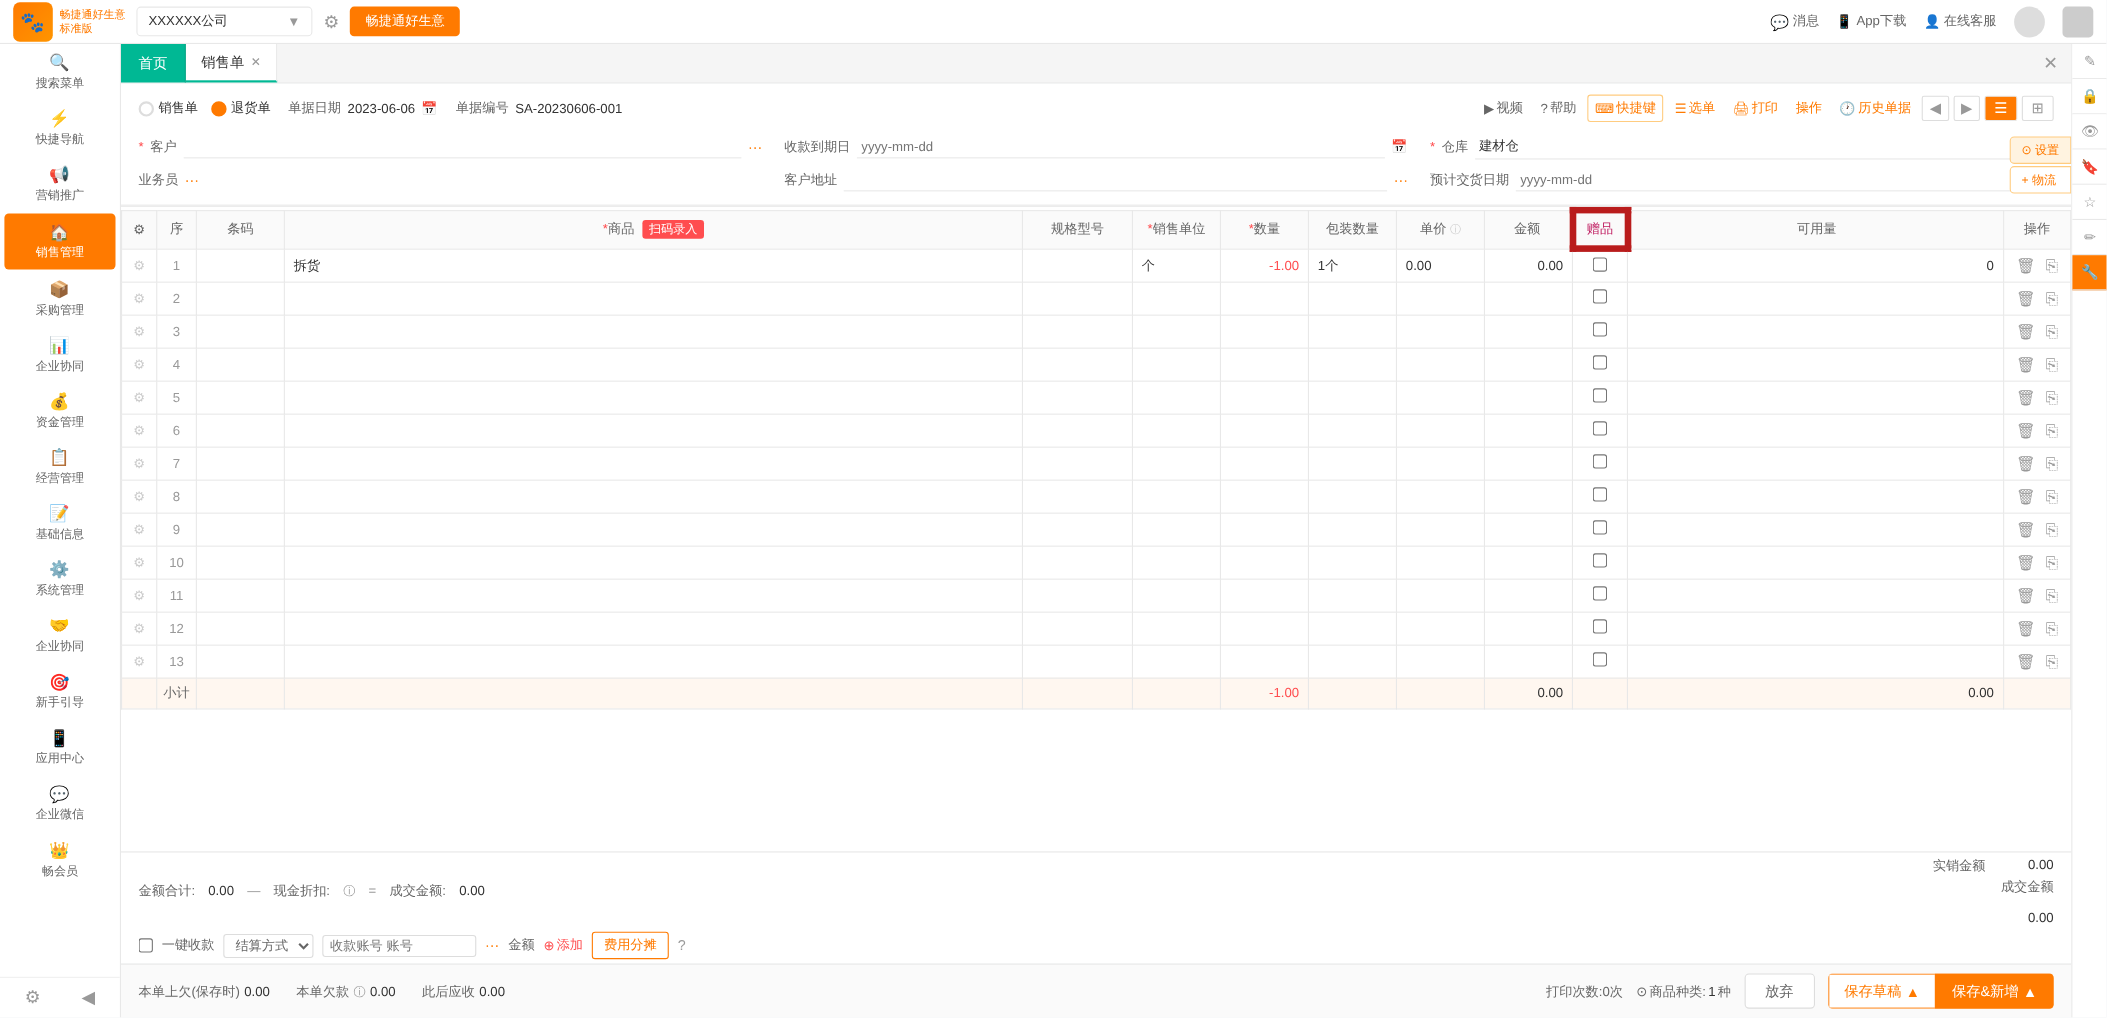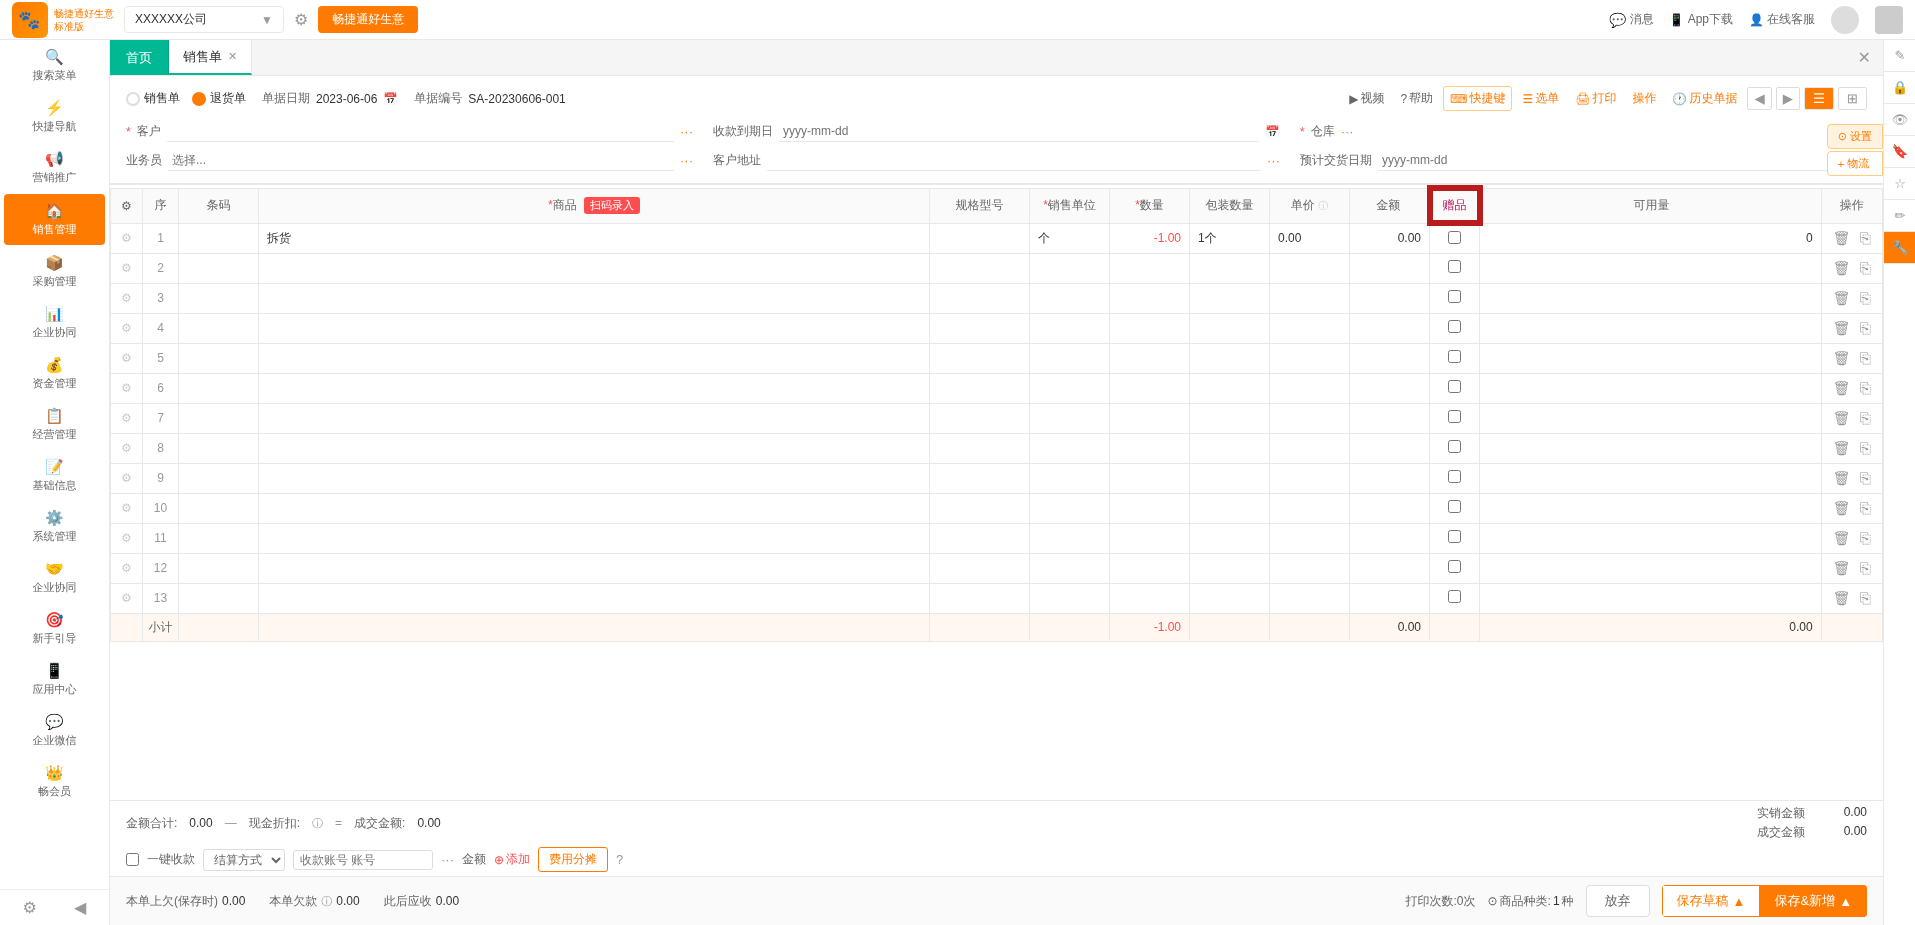--- a/index.html
+++ b/index.html
@@ -202,37 +202,37 @@
 
         <div style="display:flex;align-items:center;gap:6px;">
           <span style="color:#666;font-size:12px;white-space:nowrap;">收款到期日</span>
           <input type="text" placeholder="yyyy-mm-dd" style="flex: 1 1 0%; border-top: none; border-right: none; border-left: none; border-image: initial; border-bottom: 1px solid rgb(232, 232, 232); padding: 3px 4px; font-size: 12px; outline: none; background: transparent; color: rgb(204, 204, 204);">
           <span style="color:#999;cursor:pointer;">📅</span>
         </div>
 
         <div style="display:flex;align-items:center;gap:6px;">
           <span style="color:#ff4d4f;font-size:12px;">*</span>
           <span style="color:#666;font-size:12px;white-space:nowrap;">仓库</span>
+          <span style="font-size:12px;color:#333;flex:1;border-bottom:1px solid #e8e8e8;padding:3px 4px;">建材仓</span>
           <span style="color:#ff7a00;cursor:pointer;font-size:13px;">···</span>
 
           <div style="position:absolute;right:0;top:48px;display:flex;flex-direction:column;gap:2px;">
             <button style="background:#fff3e0;color:#ff7a00;border:1px solid #ffcc80;border-radius:4px 0 0 4px;padding:4px 10px;font-size:11px;cursor:pointer;white-space:nowrap;display:flex;align-items:center;gap:3px;">
               <span>⊙</span>
               <span>设置</span>
             </button>
             <button style="background:white;color:#ff7a00;border:1px solid #ffcc80;border-radius:4px 0 0 4px;padding:4px 10px;font-size:11px;cursor:pointer;white-space:nowrap;display:flex;align-items:center;gap:3px;">
               <span>+</span>
               <span>物流</span>
             </button>
           </div>
         </div>
 
         <div style="display:flex;align-items:center;gap:6px;">
           <span style="color:#666;font-size:12px;white-space:nowrap;">业务员</span>
-          <input type="text" placeholder="选择..." style="flex: 1 1 0%; border-top: none; border-right: none; border-left: none; border-image: initial; border-bottom: 1px solid rgb(232, 232, 232); padding: 3px 4px; font-size: 12px; outline: none; background: transparent; color: rgb(204, 204, 204);">
           <span style="color:#ff7a00;cursor:pointer;font-size:13px;">···</span>
         </div>
 
         <div style="display:flex;align-items:center;gap:6px;">
           <span style="color:#666;font-size:12px;white-space:nowrap;">客户地址</span>
           <input type="text" style="flex: 1 1 0%; border-top: none; border-right: none; border-left: none; border-image: initial; border-bottom: 1px solid rgb(232, 232, 232); padding: 3px 4px; font-size: 12px; outline: none; background: transparent;">
           <span style="color:#ff7a00;cursor:pointer;font-size:13px;">···</span>
         </div>
 
         <div style="display:flex;align-items:center;gap:6px;">
@@ -534,21 +534,21 @@
         <span style="color:#999;cursor:pointer;font-size:11px;">ⓘ</span>
         <span style="color:#999;">=</span>
         <span style="color:#666;">成交金额:</span>
         <span style="color:#333;font-weight:500;">0.00</span>
 
         <div style="margin-left:auto;text-align:right;font-size:12px;color:#666;">
           <div style="display:flex;gap:12px;justify-content:flex-end;margin-bottom:2px;">
             <span>实销金额</span>
             <span style="min-width:50px;text-align:right;color:#333;">0.00</span>
           </div>
-          <div style="display:flex;gap:12px;justify-content:flex-end;">
+          <div style="display:flex;gap:12px;justify-content:flex-end;flex-direction:column;">
             <span>成交金额</span>
             <span style="min-width:50px;text-align:right;color:#333;">0.00</span>
           </div>
         </div>
       </div>
 
       <div style="display:flex;align-items:center;gap:8px;font-size:12px;">
         <input type="checkbox" style="width: 13px; height: 13px;">
         <span style="color:#666;">一键收款</span>
         <select style="border:1px solid #ddd;border-radius:3px;padding:2px 6px;font-size:12px;color:#666;background:white;">

